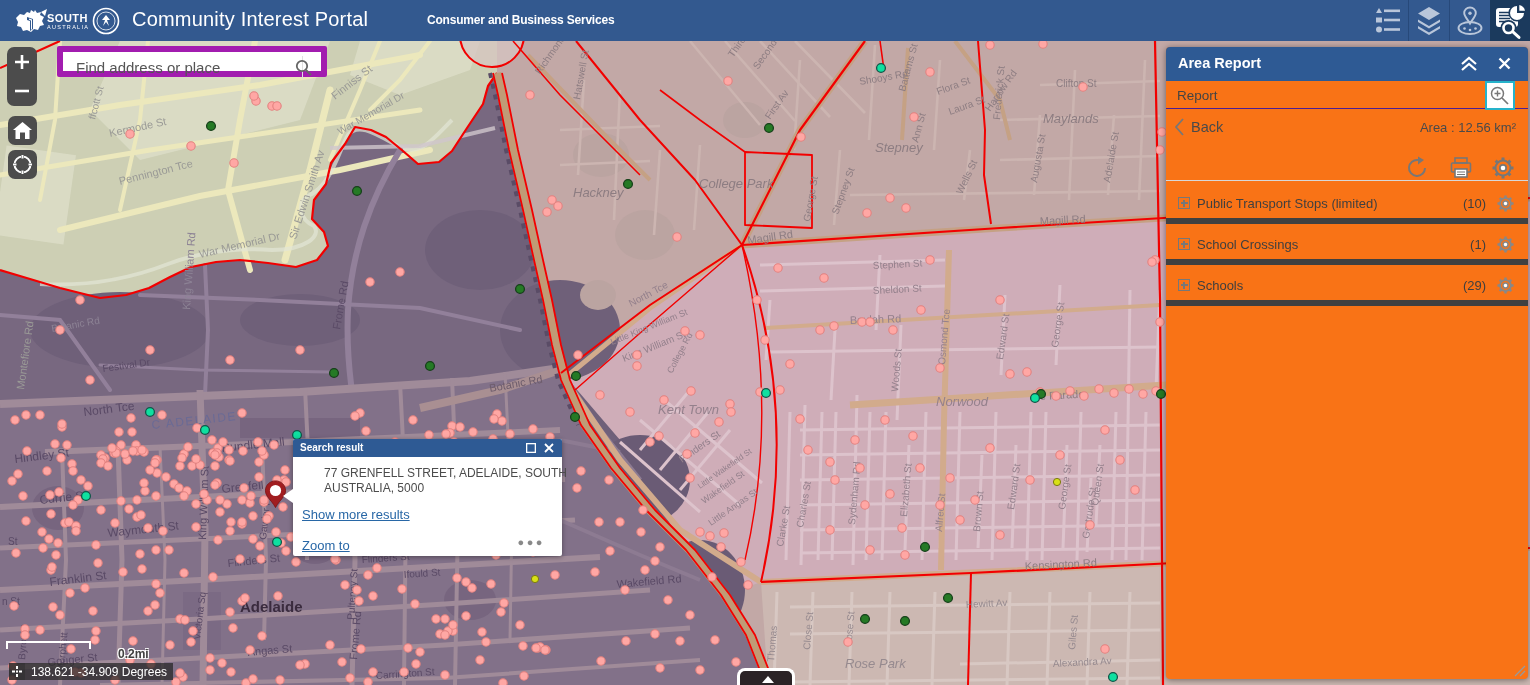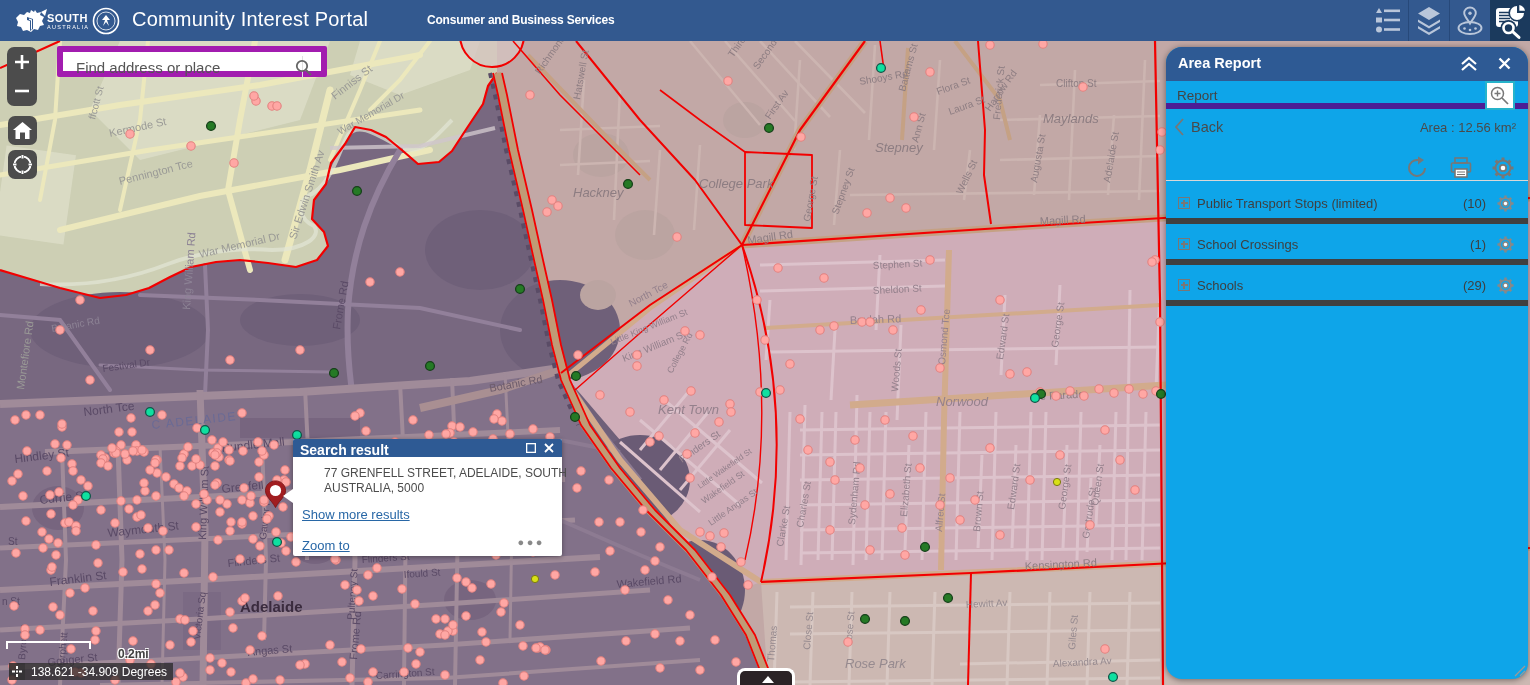--- a/index.html
+++ b/index.html
@@ -14,44 +14,44 @@
 .hsep { position:absolute; top:0; width:1px; height:41px; background:#27497a; }
 
 
 #searchbox { position:absolute; left:57px; top:46px; width:270px; height:31px; background:#fff; border:6px solid #a21caf; border-radius:2px; z-index:20; }
 #searchbox .ph { position:absolute; left:13px; top:7px; font-size:15px; color:#555; }
 #searchbox .sep { position:absolute; left:239px; top:4px; width:1px; height:23px; background:#e0e0e0; }
 #zoomctl { position:absolute; left:7px; top:47px; width:30px; height:59px; background:#4c4c4c; border-radius:7px; z-index:20; }
 .sqbtn { position:absolute; left:8px; width:29px; height:29px; background:#4c4c4c; border-radius:7px; z-index:20; }
 
 
-#panel { position:absolute; left:1166px; top:47px; width:362px; height:632px; background:#0ea5e9; border-radius:16px; box-shadow:0 1px 6px rgba(0,0,0,0.45); z-index:30; overflow:hidden;padding-left:32px; }
+#panel { position:absolute; left:1166px; top:47px; width:362px; height:632px; background:#f97316; border-radius:4px; box-shadow:0 1px 6px rgba(0,0,0,0.45); z-index:30; overflow:hidden;padding-left:32px; }
 #panel .phead { position:absolute; left:0; top:0; width:362px; height:34px; background:#2e5a94; }
 #panel .phead .t { position:absolute; left:12px; top:8px; color:#fff; font-size:14.5px; font-weight:bold; }
-#panel .srow { position:absolute; left:0; top:34px; width:362px; height:28px; border-bottom:6px solid #4c1d95; }
+#panel .srow { position:absolute; left:0; top:34px; width:362px; height:28px; border-bottom:1px solid #4c1d95; }
 #panel .srow .q { position:absolute; left:11px; top:7px; font-size:13.5px; color:#444; }
 #panel .magbtn { position:absolute; right:13px; top:-0.5px; width:30px; height:29px; border:2px solid #26b3cb; background:#fff; }
 #panel .backrow { position:absolute; left:0; top:62px; width:362px; }
 #panel .back { position:absolute; left:25px; top:10px; font-size:14.5px; color:#4a4a4a; }
 #panel .area { position:absolute; right:12px; top:11px; font-size:13px; color:#4a4a4a; }
 #panel .tools { position:absolute; right:12px; top:108px; }
 #panel .div1 { position:absolute; left:0; top:133px; width:362px; border-top:1px solid #d8d8d8; }
 .lrow { position:absolute; left:0; width:362px; height:41px; border-bottom:6px solid #404040; }
 .lrow .pbox { position:absolute; left:12px; top:14px; width:12px; height:12px; border:1.4px solid #777; }
 .lrow .pbox:before { content:""; position:absolute; left:4.3px; top:1.5px; width:1.4px; height:7px; background:#777; }
 .lrow .pbox:after { content:""; position:absolute; left:1.5px; top:4.3px; width:7px; height:1.4px; background:#777; }
 .lrow .lbl { position:absolute; left:31px; top:13px; font-size:13px; color:#3f3f3f; }
 .lrow .cnt { position:absolute; right:42px; top:13px; font-size:13px; color:#3f3f3f; }
 .lrow .gear { position:absolute; right:13px; top:11px; }
 #resize { position:absolute; right:2px; bottom:2px; width:13px; height:13px; }
 
 
 #popup { position:absolute; left:293px; top:439px; width:269px; height:117px; background:#fff; border-radius:2px; box-shadow:0 1px 5px rgba(0,0,0,0.4); z-index:25; }
 #popup .ph { position:absolute; left:0; top:0; width:269px; height:18px; background:#2e5a94; border-radius:2px 2px 0 0; }
-#popup .ph .t { position:absolute; left:7px; top:3px; color:#fff; font-size:14px; font-weight:bold; }
+#popup .ph .t { position:absolute; left:7px; top:3px; color:#fff; font-size:10px; font-weight:bold; }
 #popup .addr { position:absolute; left:9px; top:27px; width:256px; font-size:12px; line-height:15px; color:#4c4c4c;margin-left:22px; }
 #popup .link1 { position:absolute; left:9px; top:68px; font-size:13px; color:#2867a6; text-decoration:underline; }
 #popup .link2 { position:absolute; left:9px; top:99px; font-size:13px; color:#2867a6; text-decoration:underline; }
 #popup .dots { position:absolute; right:17px; top:97px; font-size:11px; color:#898989; letter-spacing:2.5px; }
 #popup .notch { position:absolute; left:-10px; top:50px; width:0; height:0; border-top:7px solid transparent; border-bottom:7px solid transparent; border-right:10px solid #fff; }
 
 
 #coords { position:absolute; left:25px; top:663px; height:17px; background:rgba(40,40,40,0.75); color:#fff; font-size:12px; padding:1.5px 6px 0 6px; z-index:20; }
 #coordicon { position:absolute; left:9px; top:663px; width:16px; height:17px; background:rgba(40,40,40,0.85); z-index:20; }
 #scalebar { position:absolute; left:6px; top:641px; width:85px; height:8px; border:2px solid #fff; border-bottom:none; z-index:20; }

